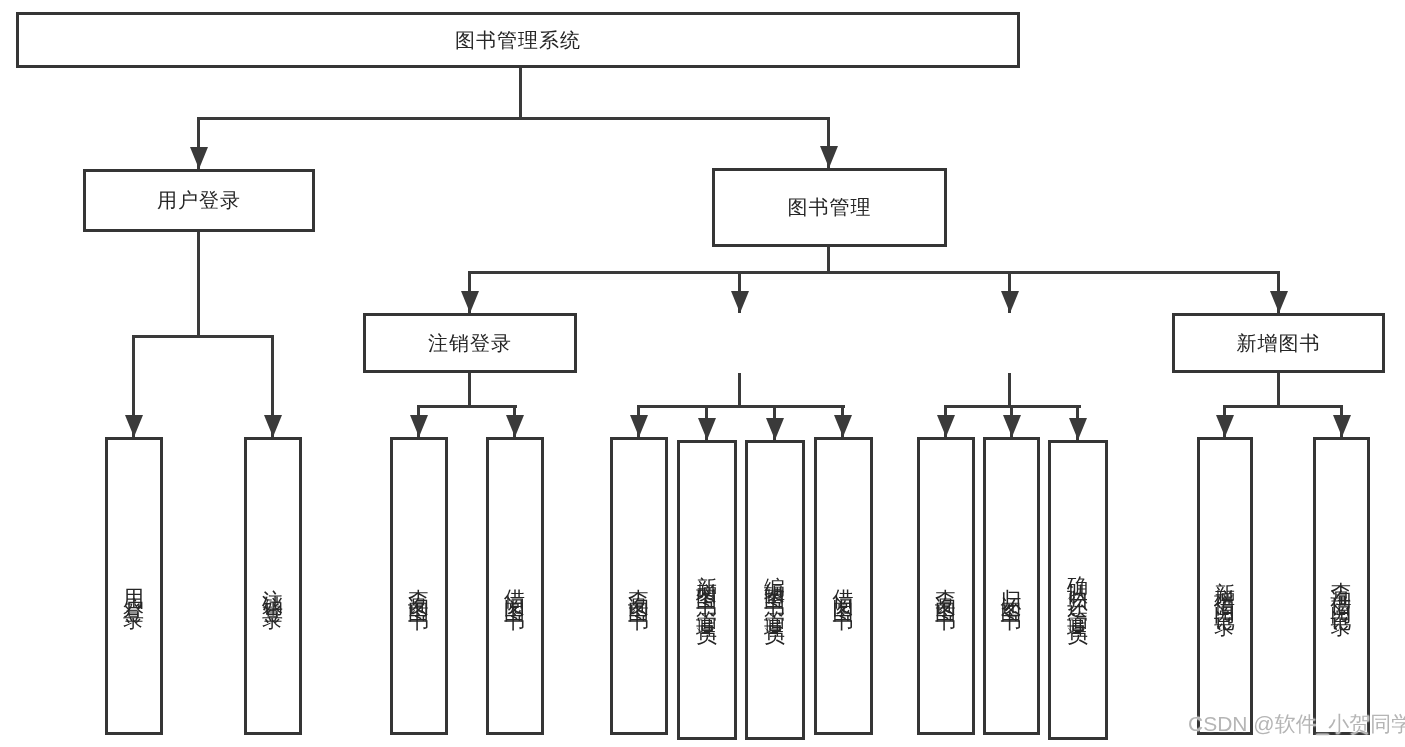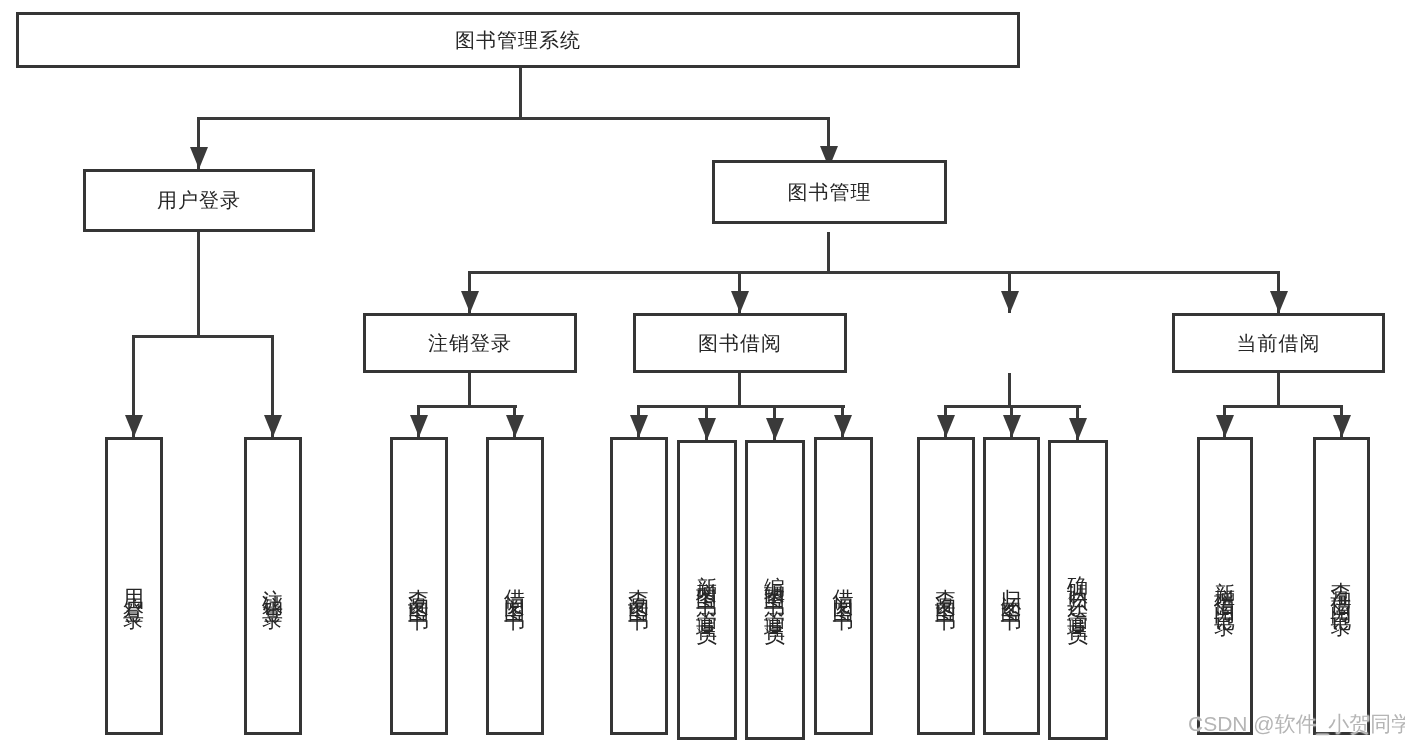--- a/index.html
+++ b/index.html
@@ -39,21 +39,21 @@
     text-orientation: mixed;
     font-size: 21px;
     letter-spacing: 7px;
     line-height: 1;
     white-space: nowrap;
   }
 
   
   .n-root    { left: 16px;  top: 12px;  width: 1004px; height: 56px; }
   .n-login   { left: 83px;  top: 169px; width: 232px;  height: 63px; }
-  .n-mgmt    { left: 712px; top: 160px; width: 235px;  height: 64px; }
+  .n-mgmt    { left: 712px; top: 168px; width: 235px;  height: 79px; }
   .n-newbook { left: 363px; top: 313px; width: 214px;  height: 60px; }
   .n-borrow  { left: 633px; top: 313px; width: 214px;  height: 60px; }
   .n-current { left: 903px; top: 313px; width: 215px;  height: 60px; }
   .n-records { left: 1172px;top: 313px; width: 213px;  height: 60px; }
 
   .vbox { top: 437px; height: 298px; }
   .v-login  { left: 105px;  width: 58px; }
   .v-logout { left: 244px;  width: 58px; }
   .v-q1     { left: 390px;  width: 58px; }
   .v-b1     { left: 486px;  width: 58px; }
@@ -190,25 +190,22 @@
   <div class="box n-login">
     <span class="lbl">用户登录</span>
   </div>
   <div class="box n-mgmt">
     <span class="lbl">图书管理</span>
   </div>
 
   <div class="box n-newbook">
     <span class="lbl">注销登录</span>
   </div>
-  <div class="box n-borrow">
-    <span class="lbl">图书借阅</span>
-  </div>
   <div class="box n-records">
-    <span class="lbl">当前借阅</span>
+    <span class="lbl">新增图书</span>
   </div>
 
   <div class="vbox v-login">
     <span class="vlbl">用户登录</span>
   </div>
   <div class="vbox v-logout">
     <span class="vlbl">注销登录</span>
   </div>
 
   <div class="vbox v-q1">

